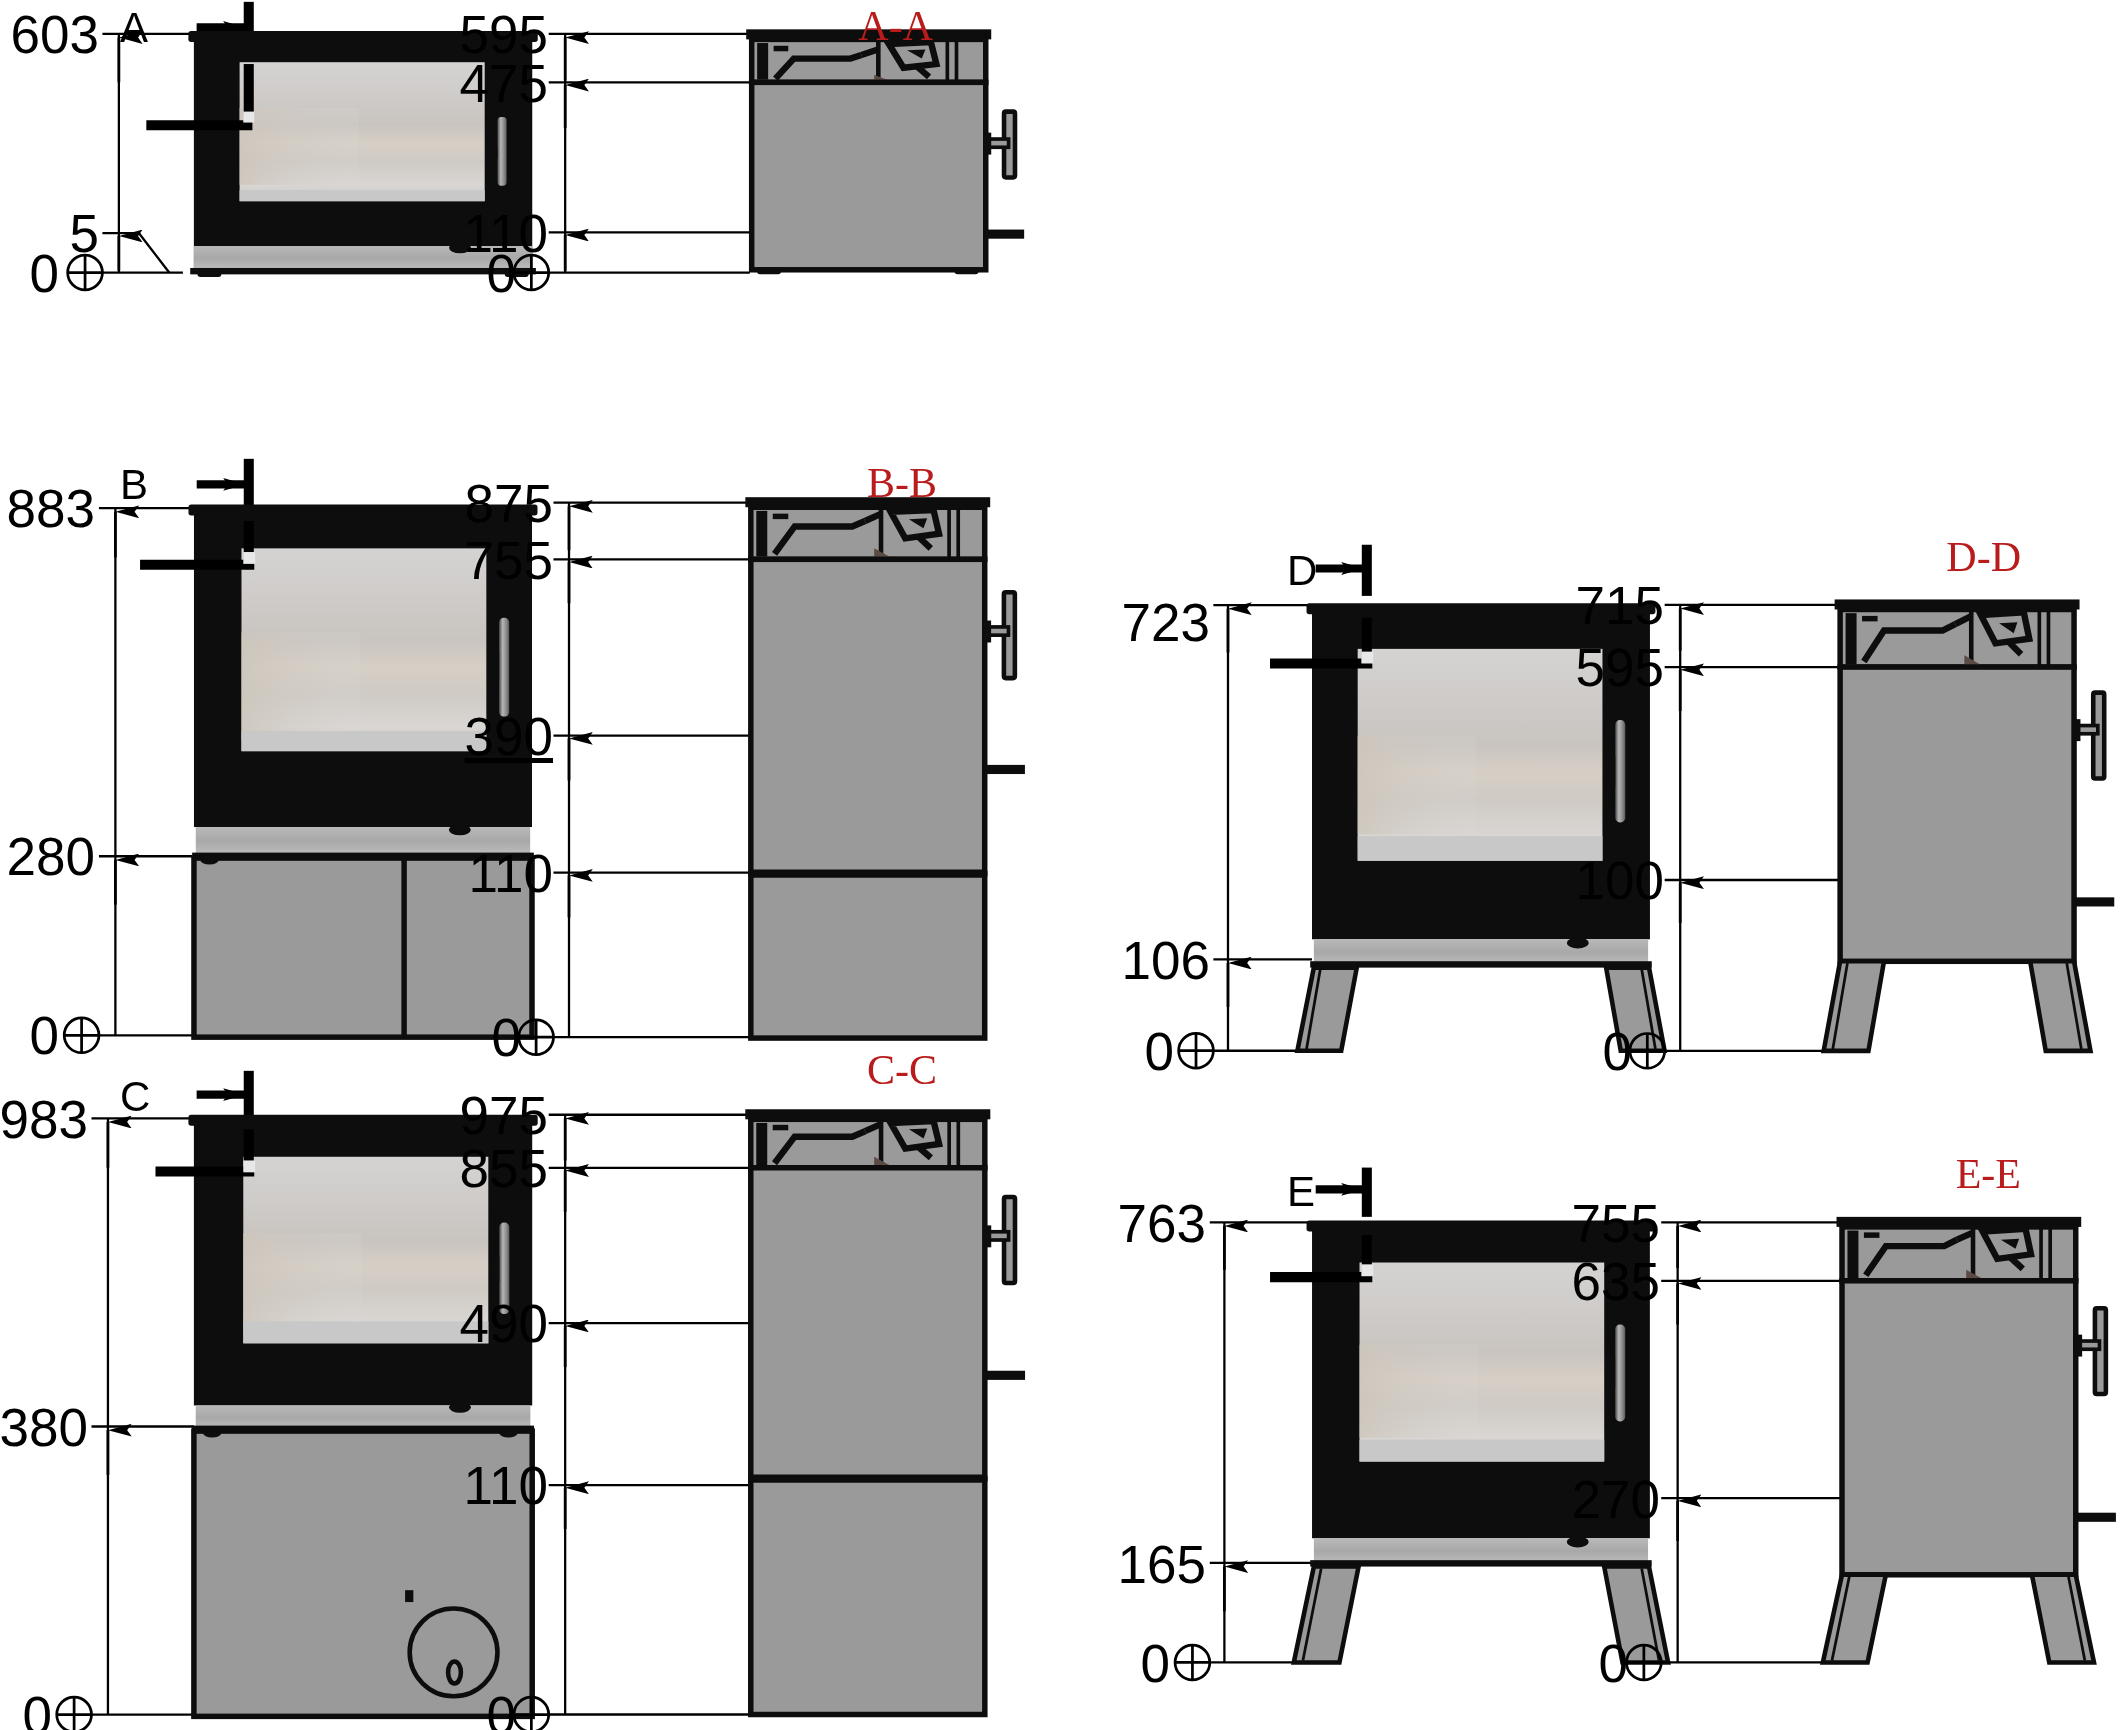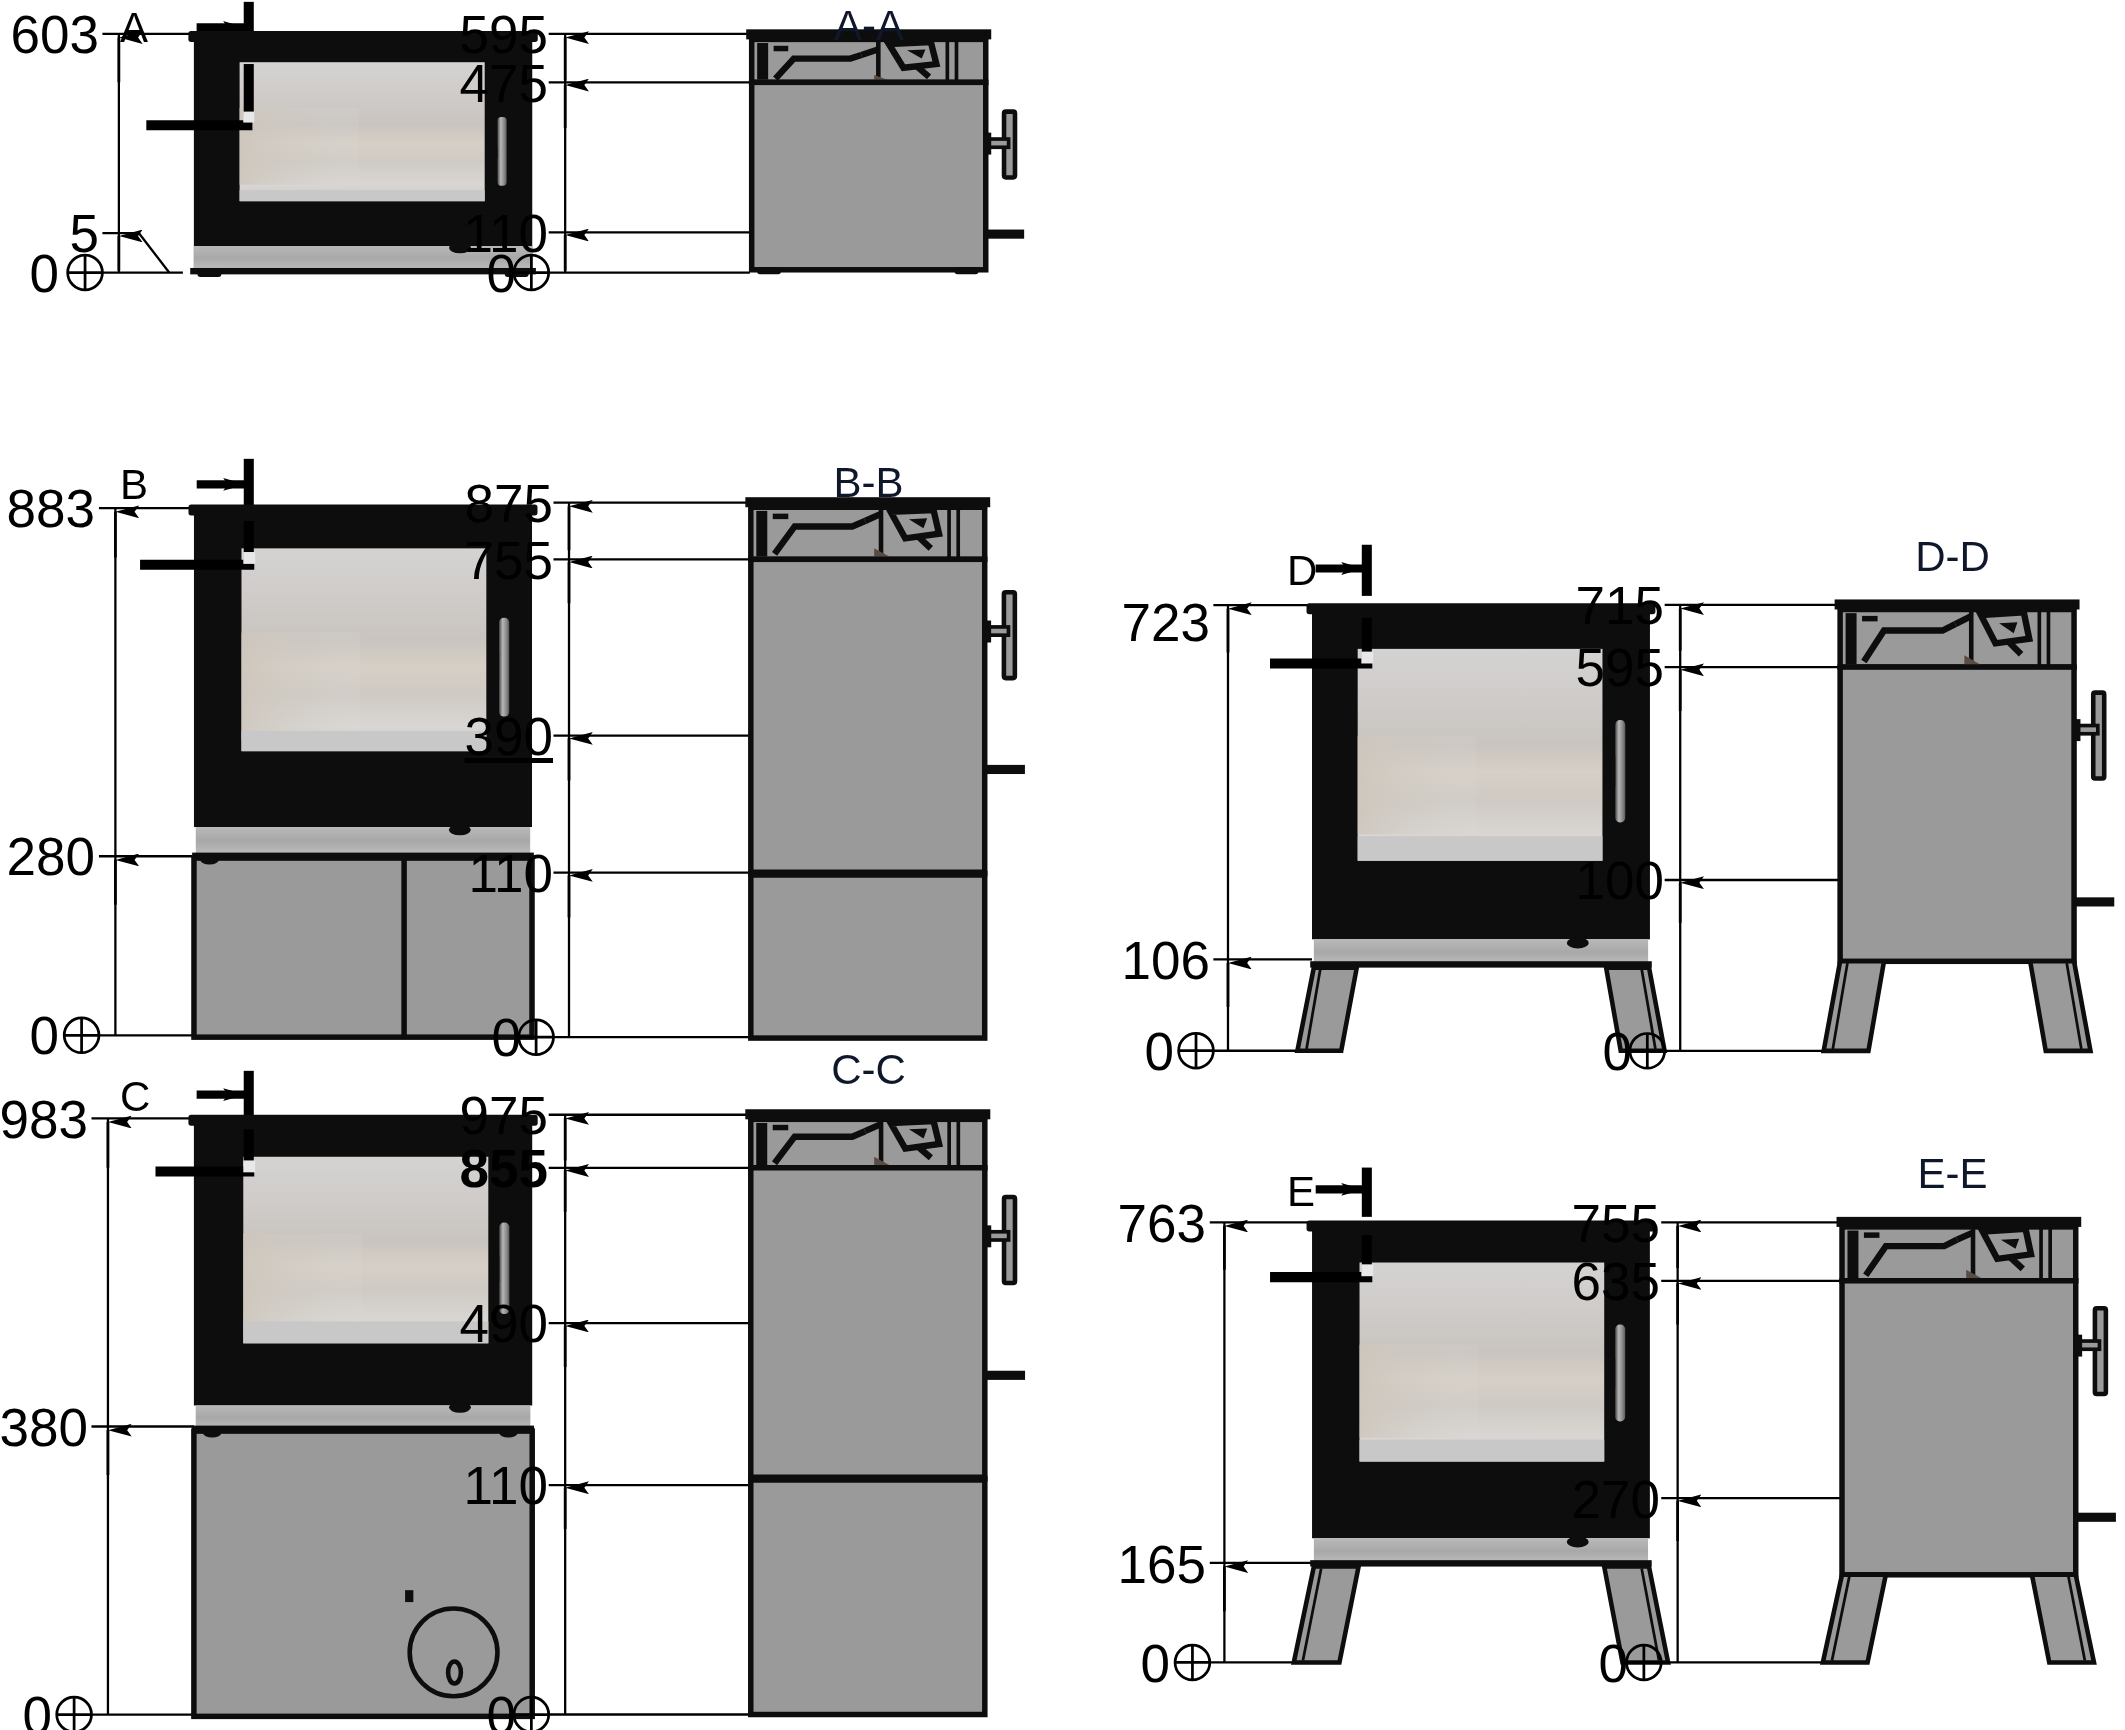--- a/index.html
+++ b/index.html
@@ -13,22 +13,22 @@
     position:absolute;font-size:53px;line-height:53px;
     font-family:"Liberation Sans", sans-serif;
     color:#000;white-space:nowrap;text-align:right;
   }
   .seclabel{
     position:absolute;font-size:42px;line-height:42px;
     font-family:"Liberation Sans", sans-serif;color:#000;white-space:nowrap;
   }
   .sectitle{
     position:absolute;font-size:42px;line-height:42px;
-    font-family:Liberation Sans, sans-serif;color:#0f172a;white-space:nowrap;
-    text-align:center;
+    font-family:Liberation Serif, serif;color:#b91c1c;white-space:nowrap;
+    text-align:right;
   }
   svg{position:absolute;left:0;top:0;overflow:visible;}
 </style>
 </head>
 <body>
 
 <svg width="0" height="0" aria-hidden="true">
  <defs>
 
    <linearGradient id="glassgrad" x1="0" y1="0" x2="0" y2="1">
@@ -391,21 +391,21 @@
       <rect x="201" y="448" width="256" height="258" fill="none" stroke="#0d0d0d" stroke-width="6"></rect>
       <line x1="201" y1="448" x2="457" y2="448" stroke="#0d0d0d" stroke-width="9"></line>
       <rect x="478" y="140" width="12" height="94" rx="2" fill="#9a9a9a" stroke="#0d0d0d" stroke-width="5"></rect>
       <rect x="459" y="178" width="24" height="9" fill="#9a9a9a" stroke="#0d0d0d" stroke-width="4"></rect>
       <rect x="455" y="171" width="9" height="24" fill="#0d0d0d"></rect>
       <rect x="457" y="330" width="44" height="10" fill="#0d0d0d"></rect>
     </g>
   </svg>
   <div class="sectitle" style="left:233px;top:-20px;width:137px;">C-C</div>
   <div class="dimtext" style="left:-194px;top:20px;width:175px;">975</div>
-  <div class="dimtext" style="left:-194px;top:73px;width:175px;font-weight:bold;">855</div>
+  <div class="dimtext" style="left:-194px;top:73px;width:175px;">855</div>
   <div class="dimtext" style="left:-194px;top:228px;width:175px;">490</div>
   <div class="dimtext" style="left:-194px;top:390px;width:175px;">110</div>
   <div class="dimtext" style="left:-194px;top:620px;width:143px;">0</div>
 </div>
 
 <div class="view" style="left:1133px;top:530px;width:548px;height:530px;">
   <svg width="548" height="530" viewBox="0 0 600 580">
     <g>
       <line x1="200" y1="42" x2="252" y2="42" stroke="#000" stroke-width="9" marker-end="url(#arrRight)"></line>
       <line x1="256" y1="16" x2="256" y2="72" stroke="#000" stroke-width="11"></line>

